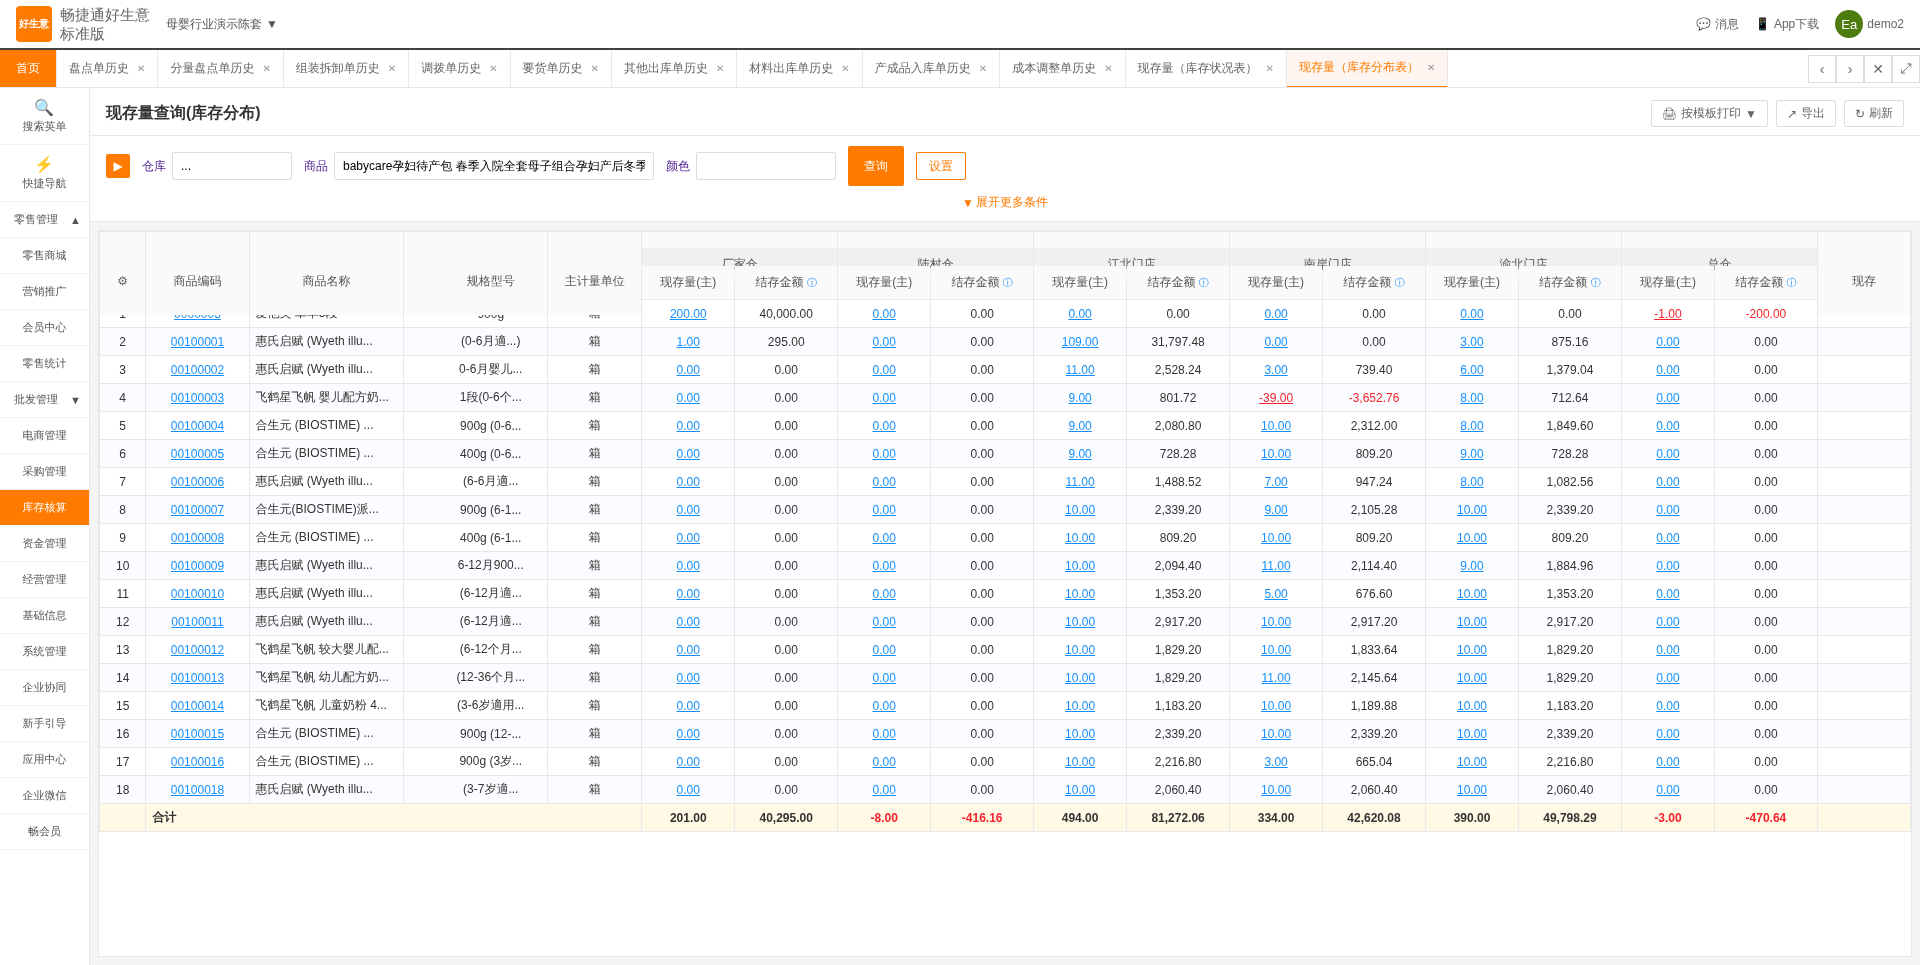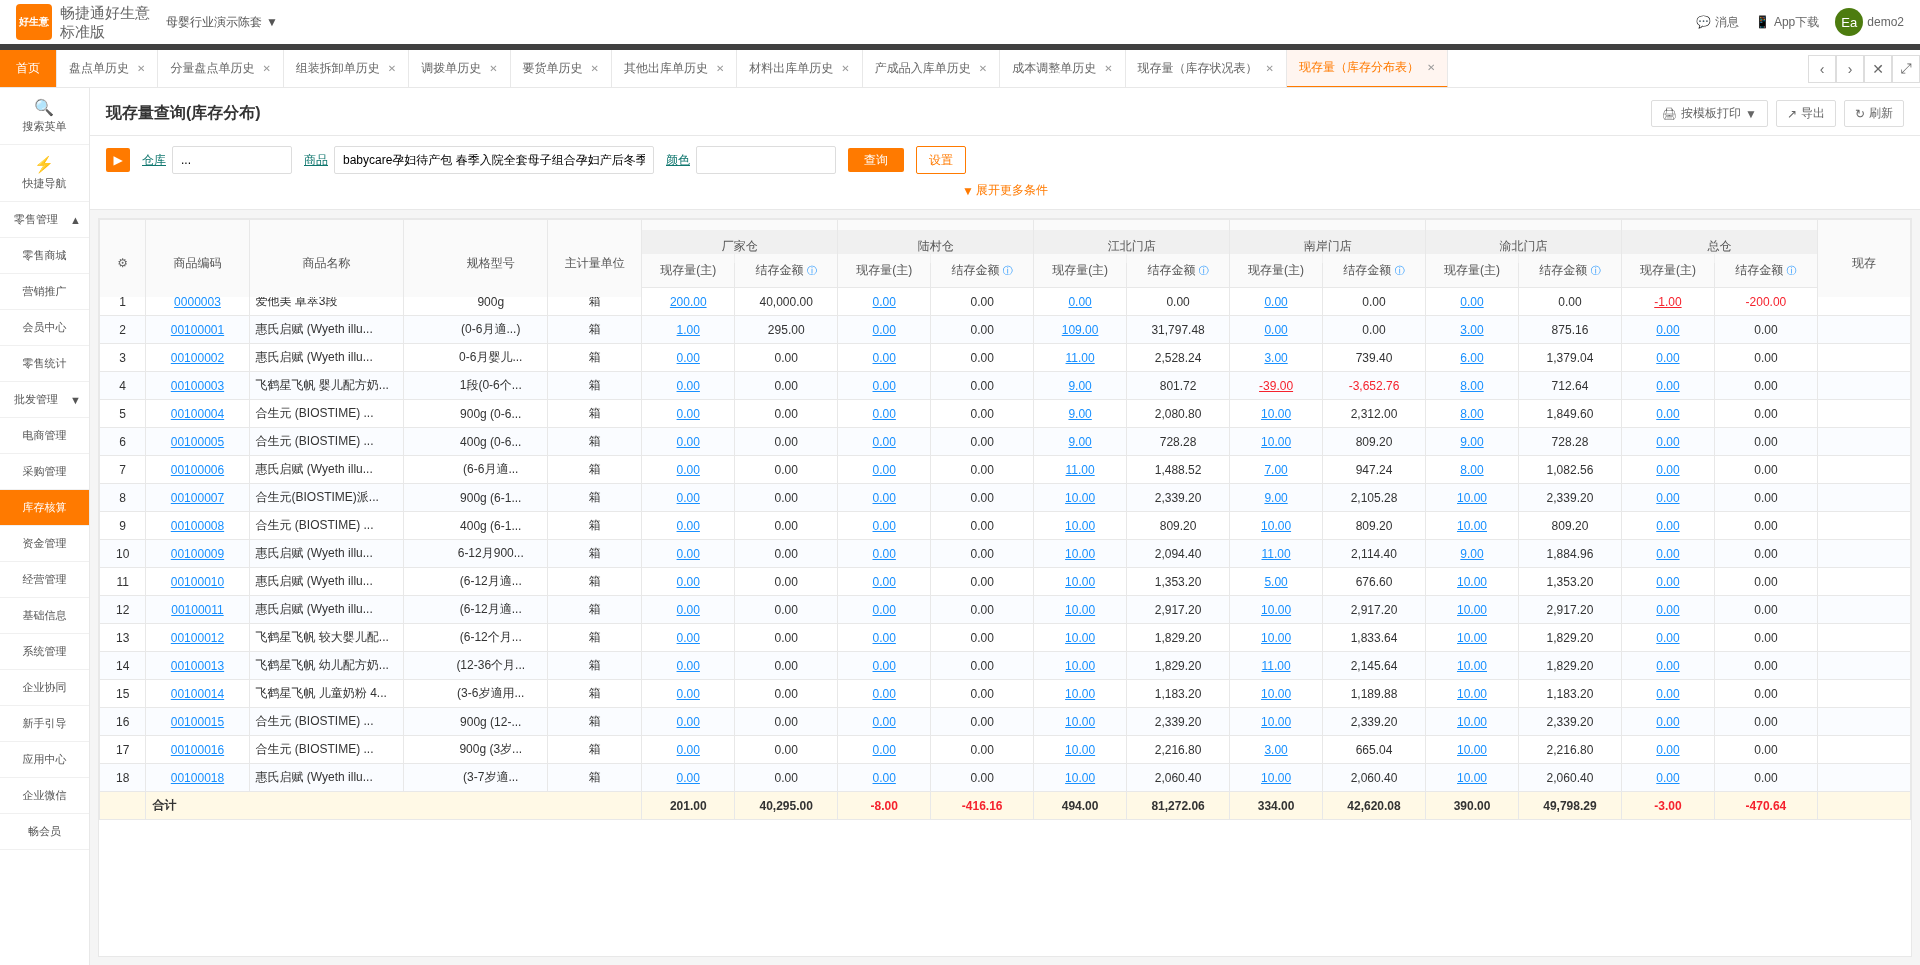--- a/index.html
+++ b/index.html
@@ -2,21 +2,21 @@
 <html><head>
   <meta charset="utf-8">
   <style>
     * { box-sizing: border-box; margin: 0; padding: 0; }
     body { font-family: 'Microsoft YaHei', Arial, sans-serif; font-size: 12px; background: #f5f5f5; color: #333; overflow: hidden; }
 
     
     .top-bar {
       height: 50px;
       background: #fff;
-      border-bottom: 6px solid #404040;
+      border-bottom: 2px solid #404040;
       display: flex;
       align-items: center;
       padding: 0 16px;
       justify-content: space-between;
     }
     .logo-area { display: flex; align-items: center; gap: 8px; }
     .logo-box { width: 36px; height: 36px; background: #ff7a00; border-radius: 4px; display: flex; align-items: center; justify-content: center; color: #fff; font-size: 10px; font-weight: bold; }
     .logo-text { font-size: 15px; color: #666; line-height: 1.3; }
     .top-right { display: flex; align-items: center; gap: 16px; }
     .top-right-item { display: flex; align-items: center; gap: 4px; font-size: 12px; color: #666; cursor: pointer; }
@@ -104,34 +104,34 @@
       padding: 10px 16px;
       border-bottom: 1px solid #e8e8e8;
     }
     .search-row {
       display: flex;
       align-items: center;
       gap: 12px;
       flex-wrap: wrap;
     }
     .search-field { display: flex; align-items: center; gap: 6px; }
-    .search-label { color: #0f766e; font-size: 12px; white-space: nowrap; text-decoration: underline; }
+    .search-label { color: #4c1d95; font-size: 12px; white-space: nowrap; }
     .search-input {
       height: 28px;
       border: 1px solid #ddd;
       border-radius: 2px;
       padding: 0 8px;
       font-size: 12px;
       outline: none;
     }
     .search-input-wide { width: 320px; }
     .search-input-medium { width: 120px; }
     .search-input-color { width: 140px; }
     .btn-more { color: #ff7a00; cursor: pointer; font-size: 12px; display: flex; align-items: center; gap: 2px; }
-    .btn-search { background: #ff7a00; color: #fff; border: none; padding: 4px 16px; border-radius: 2px; cursor: pointer; font-size: 12px; height: 24px; }
+    .btn-search { background: #ff7a00; color: #fff; border: none; padding: 4px 16px; border-radius: 2px; cursor: pointer; font-size: 12px; height: 40px; }
     .btn-set { background: #fff; color: #ff7a00; border: 1px solid #ff7a00; padding: 4px 12px; border-radius: 2px; cursor: pointer; font-size: 12px; height: 28px; }
     .expand-row { margin-top: 8px; display: flex; justify-content: center; }
 
     
     .orange-arrow { width: 24px; height: 24px; background: #ff7a00; border-radius: 2px; display: flex; align-items: center; justify-content: center; color: #fff; cursor: pointer; font-size: 12px; flex-shrink: 0; }
 
     
     .table-area {
       flex: 1;
       overflow: auto;
@@ -147,21 +147,21 @@
     }
     thead tr { background: #fafafa; }
     thead th {
       padding: 8px 6px;
       border: 1px solid #e8e8e8;
       text-align: center;
       font-weight: normal;
       color: #555;
       white-space: nowrap;
       position: sticky;
-      top: 10px;
+      top: 16px;
       background: #fafafa;
       z-index: 1;
     }
     thead th.group-header { background: #f0f0f0; }
     tbody tr { background: #fff; }
     tbody tr:nth-child(even) { background: #fafcff; }
     tbody tr.summary-row { background: #fff9e6; font-weight: bold; }
     tbody td {
       padding: 5px 6px;
       border: 1px solid #e8e8e8;

